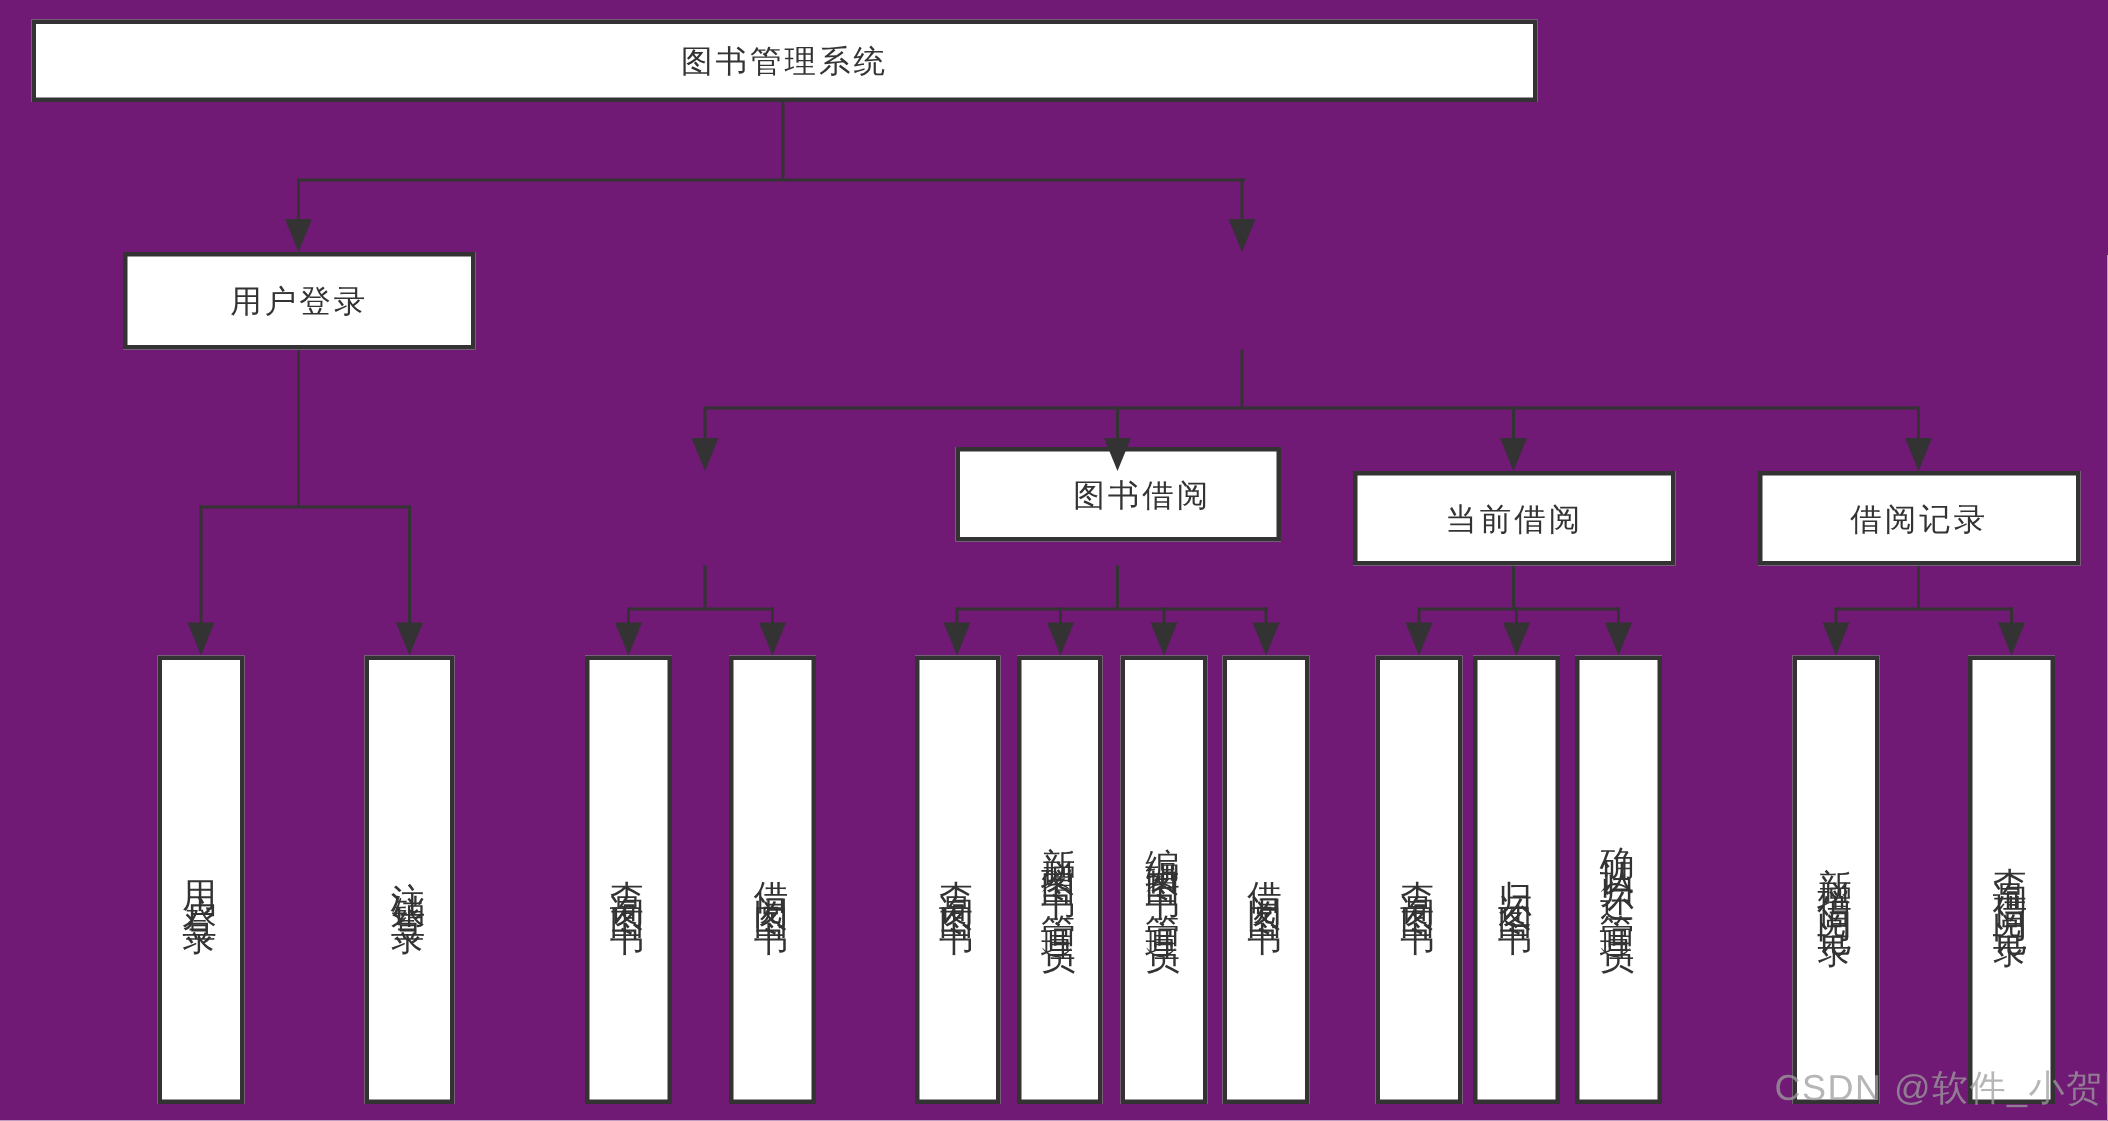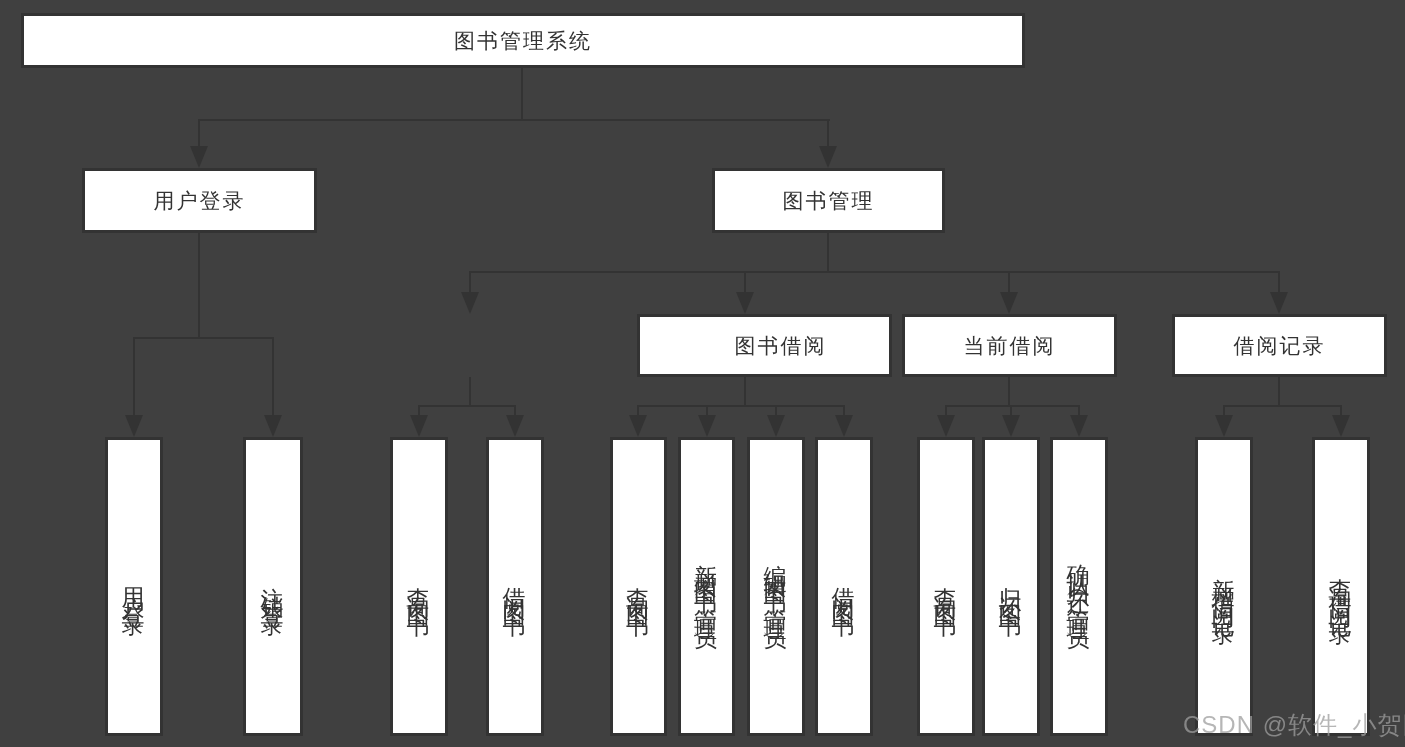--- a/index.html
+++ b/index.html
@@ -5,21 +5,21 @@
   html, body {
     margin: 0;
     padding: 0;
     background: #ffffff;
     font-family: "Liberation Sans", sans-serif;
   }
   #stage {
     position: relative;
     width: 1405px;
     height: 747px;
-    background: #404040;
+    background: #701a75;
     overflow: hidden;
   }
   .hbox {
     position: absolute;
     background: #ffffff;
     border: 3px solid #333333;
     box-sizing: border-box;
     display: flex;
     align-items: center;
     justify-content: center;
@@ -83,23 +83,20 @@
   <div class="ln" style="left:198px; top:119px; width:632px; height:2px;"></div>
 
   <div class="ln" style="left:198px; top:119px; width:2px; height:28px;"></div>
   <div class="ar" style="left:190px; top:146px;"></div>
   <div class="ln" style="left:827px; top:119px; width:2px; height:28px;"></div>
   <div class="ar" style="left:819px; top:146px;"></div>
 
   <div class="hbox" style="left:82px; top:168px; width:235px; height:65px;">
     <span>用户登录</span>
   </div>
-  <div class="hbox" style="left:712px; top:168px; width:233px; height:65px;">
-    <span>图书管理</span>
-  </div>
 
   <div class="ln" style="left:198px; top:233px; width:2px; height:104px;"></div>
   <div class="ln" style="left:133px; top:337px; width:141px; height:2px;"></div>
   <div class="ln" style="left:133px; top:337px; width:2px; height:80px;"></div>
   <div class="ar" style="left:125px; top:415px;"></div>
   <div class="ln" style="left:272px; top:337px; width:2px; height:80px;"></div>
   <div class="ar" style="left:264px; top:415px;"></div>
 
   <div class="vbox" style="left:105px; width:58px;">
     <span>用户登录</span>
@@ -113,21 +110,21 @@
 
   <div class="ln" style="left:469px; top:271px; width:2px; height:25px;"></div>
   <div class="ar" style="left:461px; top:292px;"></div>
   <div class="ln" style="left:744px; top:271px; width:2px; height:25px;"></div>
   <div class="ar" style="left:736px; top:292px;"></div>
   <div class="ln" style="left:1008px; top:271px; width:2px; height:25px;"></div>
   <div class="ar" style="left:1000px; top:292px;"></div>
   <div class="ln" style="left:1278px; top:271px; width:2px; height:25px;"></div>
   <div class="ar" style="left:1270px; top:292px;"></div>
 
-  <div class="hbox" style="left:637px; top:314px; width:255px; height:63px;padding-left:32px;">
+  <div class="hbox" style="left:637px; top:298px; width:217px; height:63px;padding-left:32px;">
     <span>图书借阅</span>
   </div>
   <div class="hbox" style="left:902px; top:314px; width:215px; height:63px;">
     <span>当前借阅</span>
   </div>
   <div class="hbox" style="left:1172px; top:314px; width:215px; height:63px;">
     <span>借阅记录</span>
   </div>
 
   <div class="ln" style="left:469px; top:377px; width:2px; height:28px;"></div>

